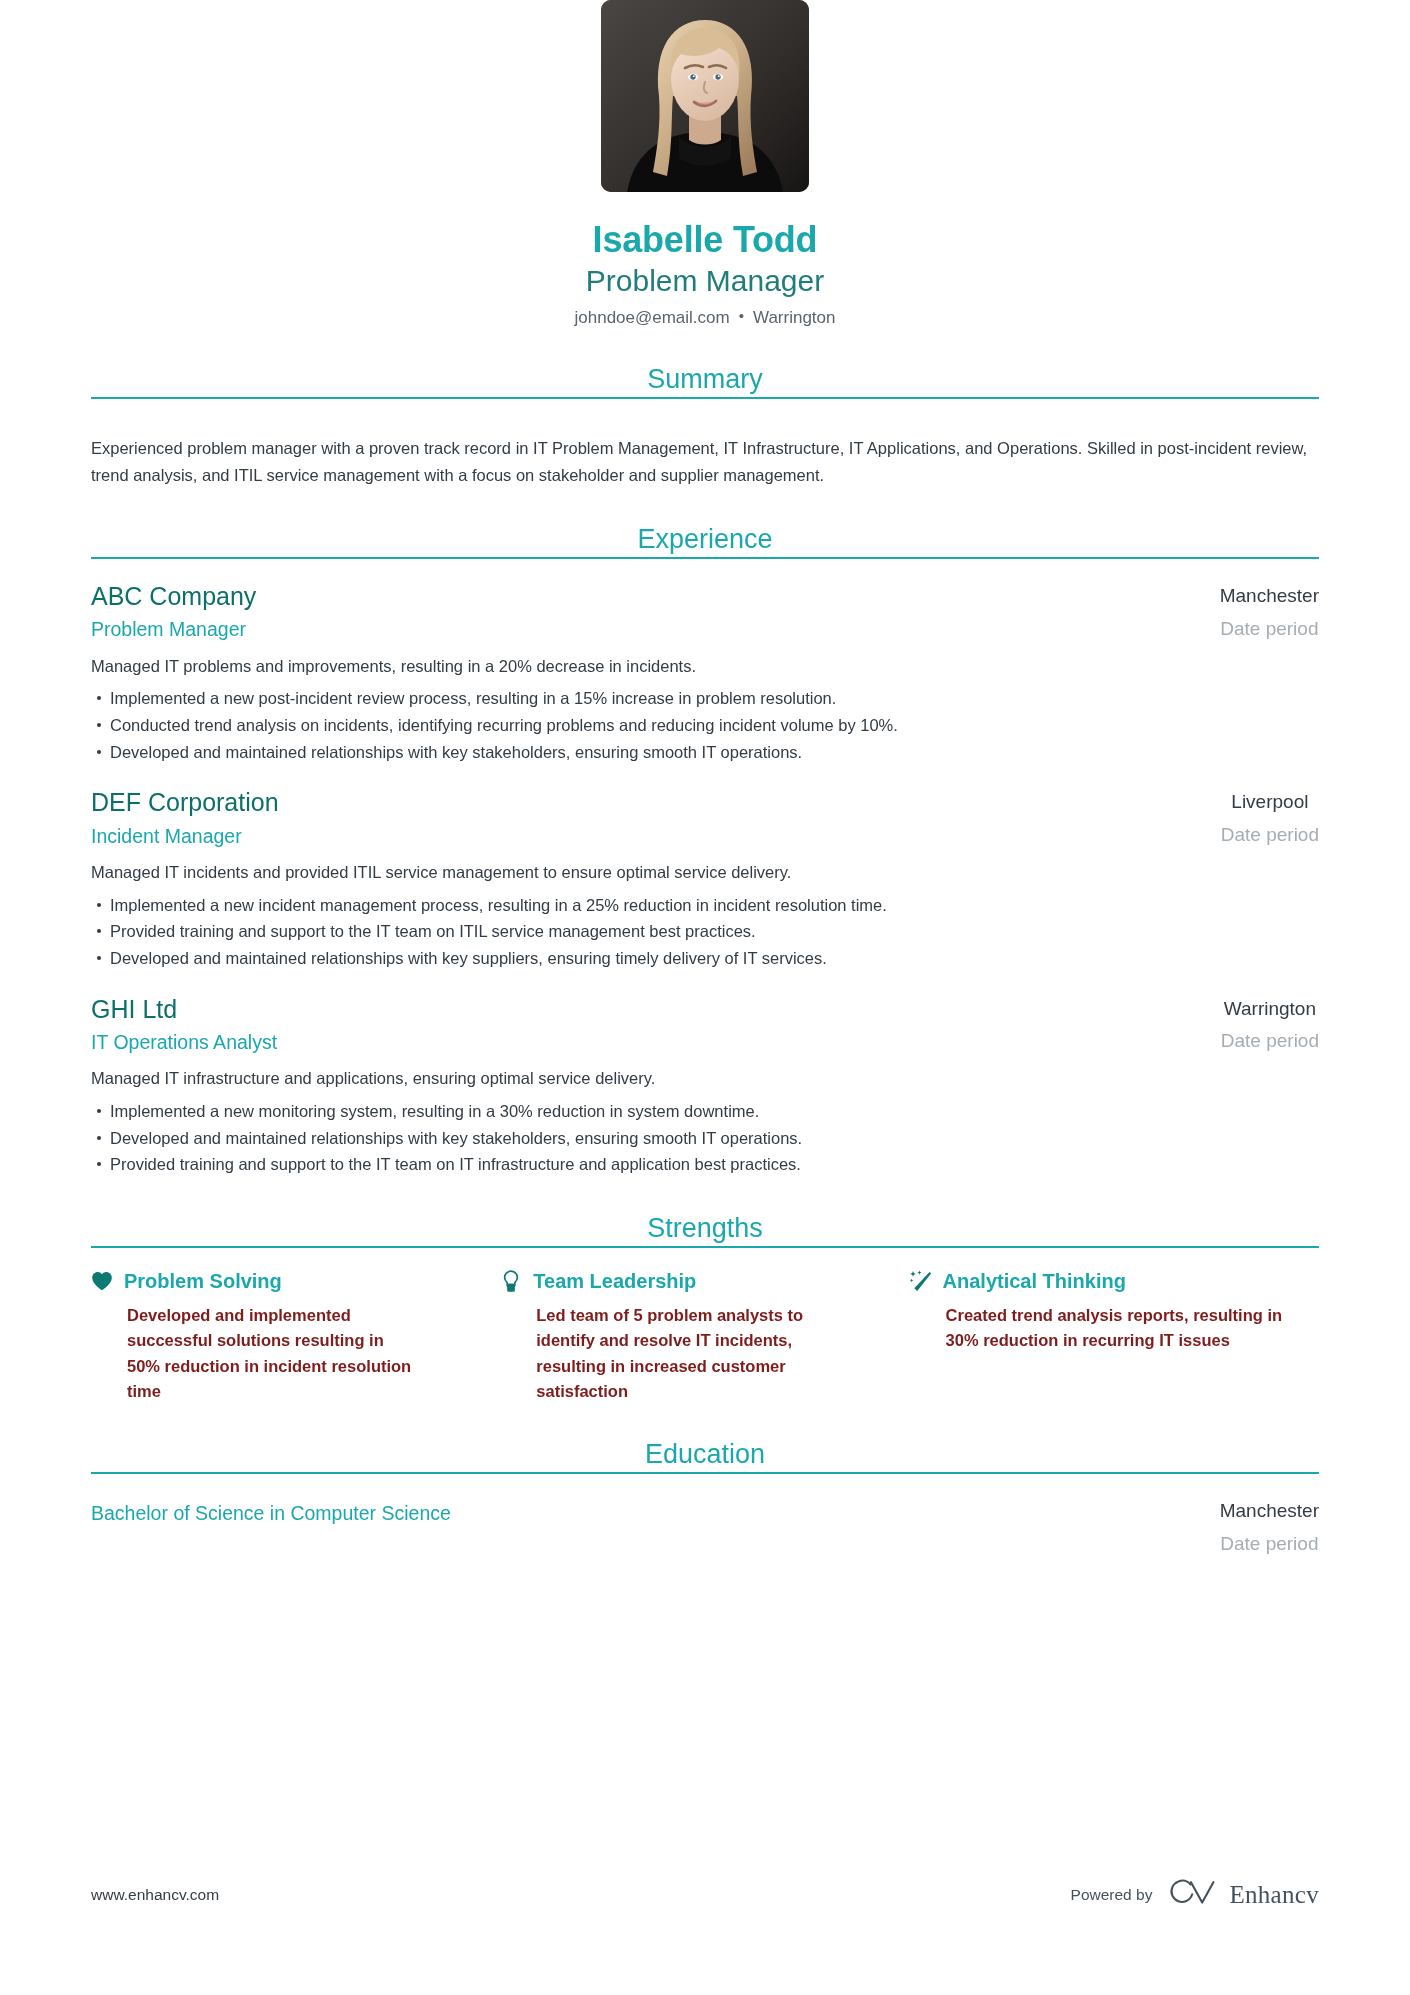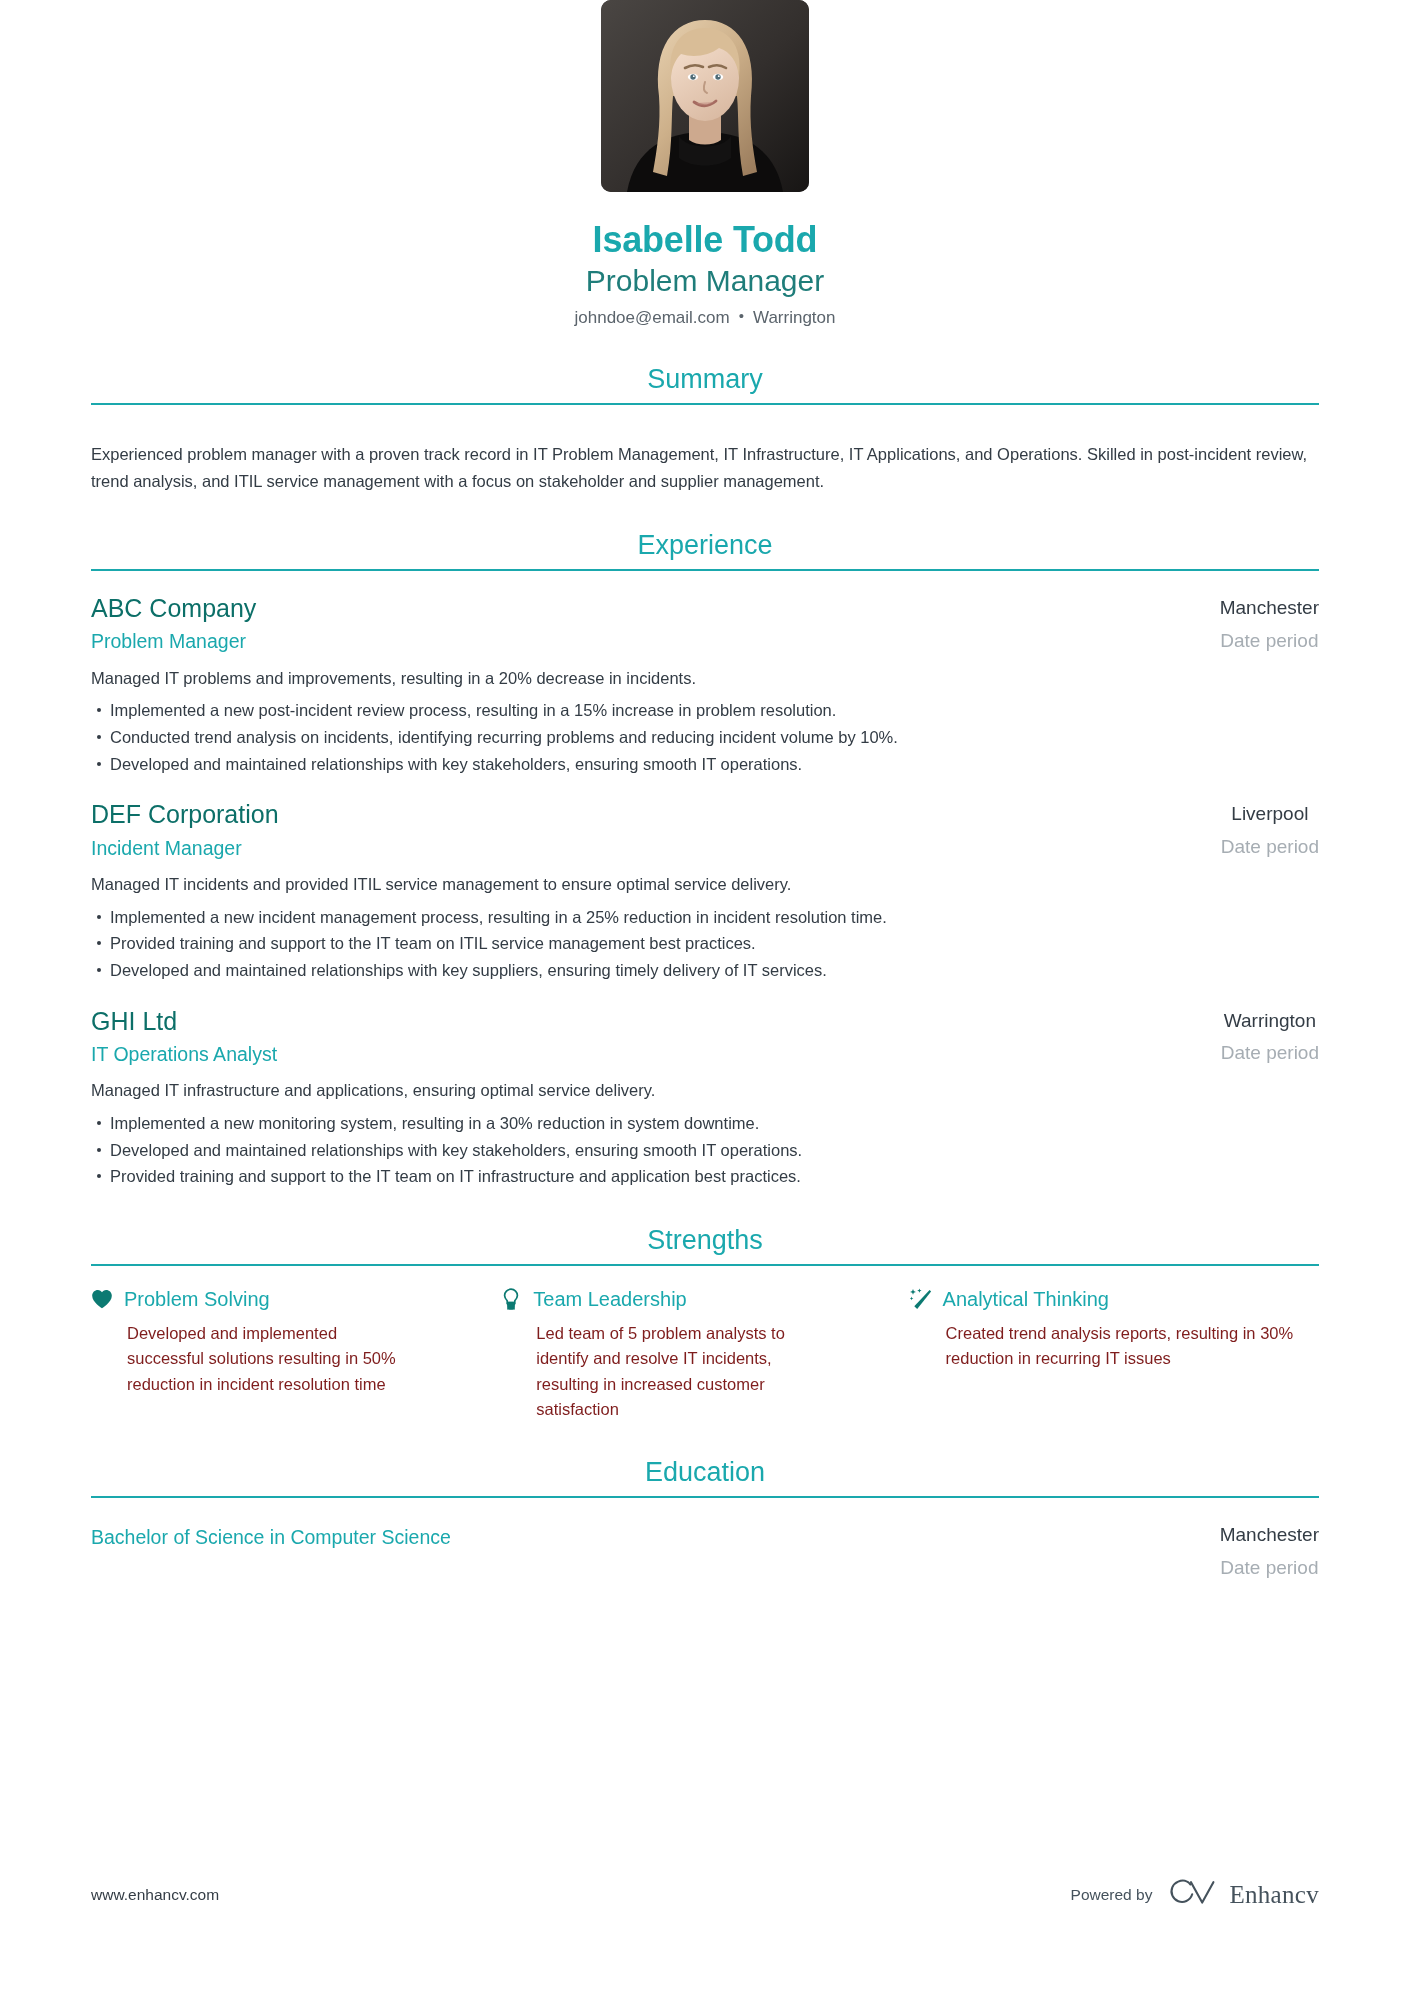--- a/index.html
+++ b/index.html
@@ -69,21 +69,21 @@
   }
 
   
   .section { margin-top: 34px; }
   .section-title {
     text-align: center;
     font-size: 27px;
     color: #1aa8ad;
     font-weight: 400;
     line-height: 1.2;
-    padding-bottom: 8px;
+    padding-bottom: 2px;
   }
   .section-rule {
     height: 2px;
     background: #1aa8ad;
     width: 100%;
   }
 
   
   .summary-body {
     margin-top: 36px;
@@ -158,20 +158,21 @@
     height: 4px;
     border-radius: 50%;
     background: #333c45;
   }
 
   
   .strengths-grid {
     display: flex;
     margin-top: 20px;
     gap: 0;
+    font-weight: bold;
   }
   .strength {
     width: 33.33%;
     padding-right: 82px;
     box-sizing: border-box;
   }
   .strength:last-child { padding-right: 0; }
   .strength-head {
     display: flex;
     align-items: center;

